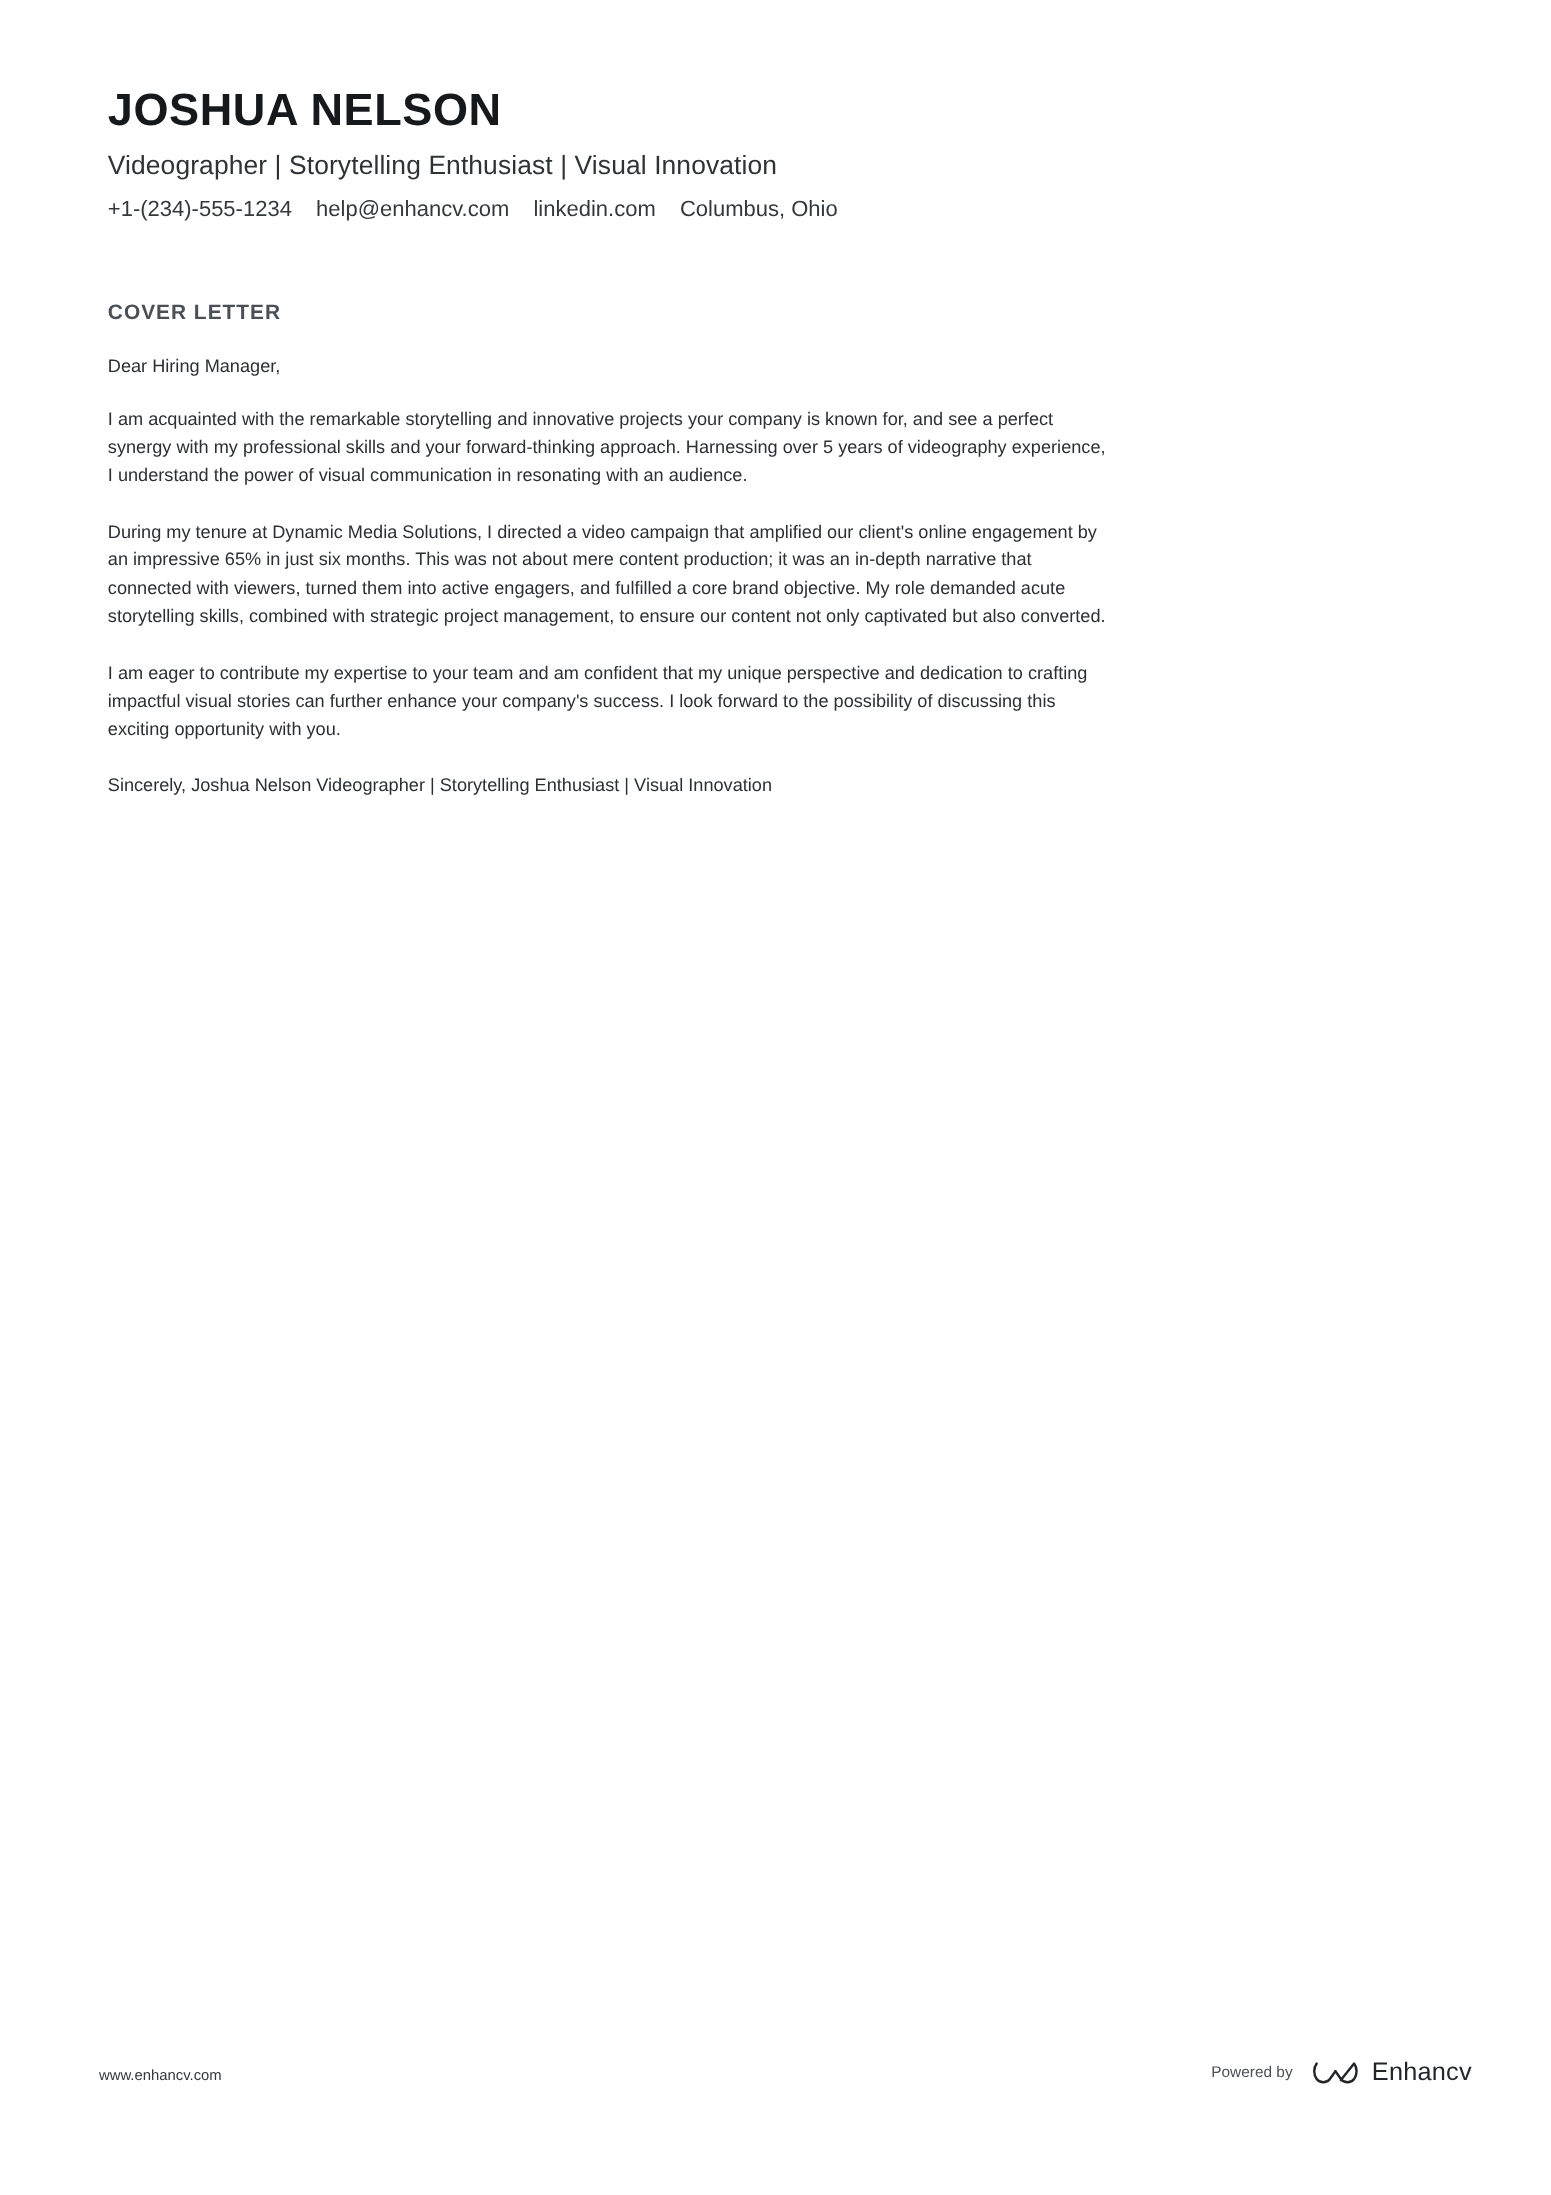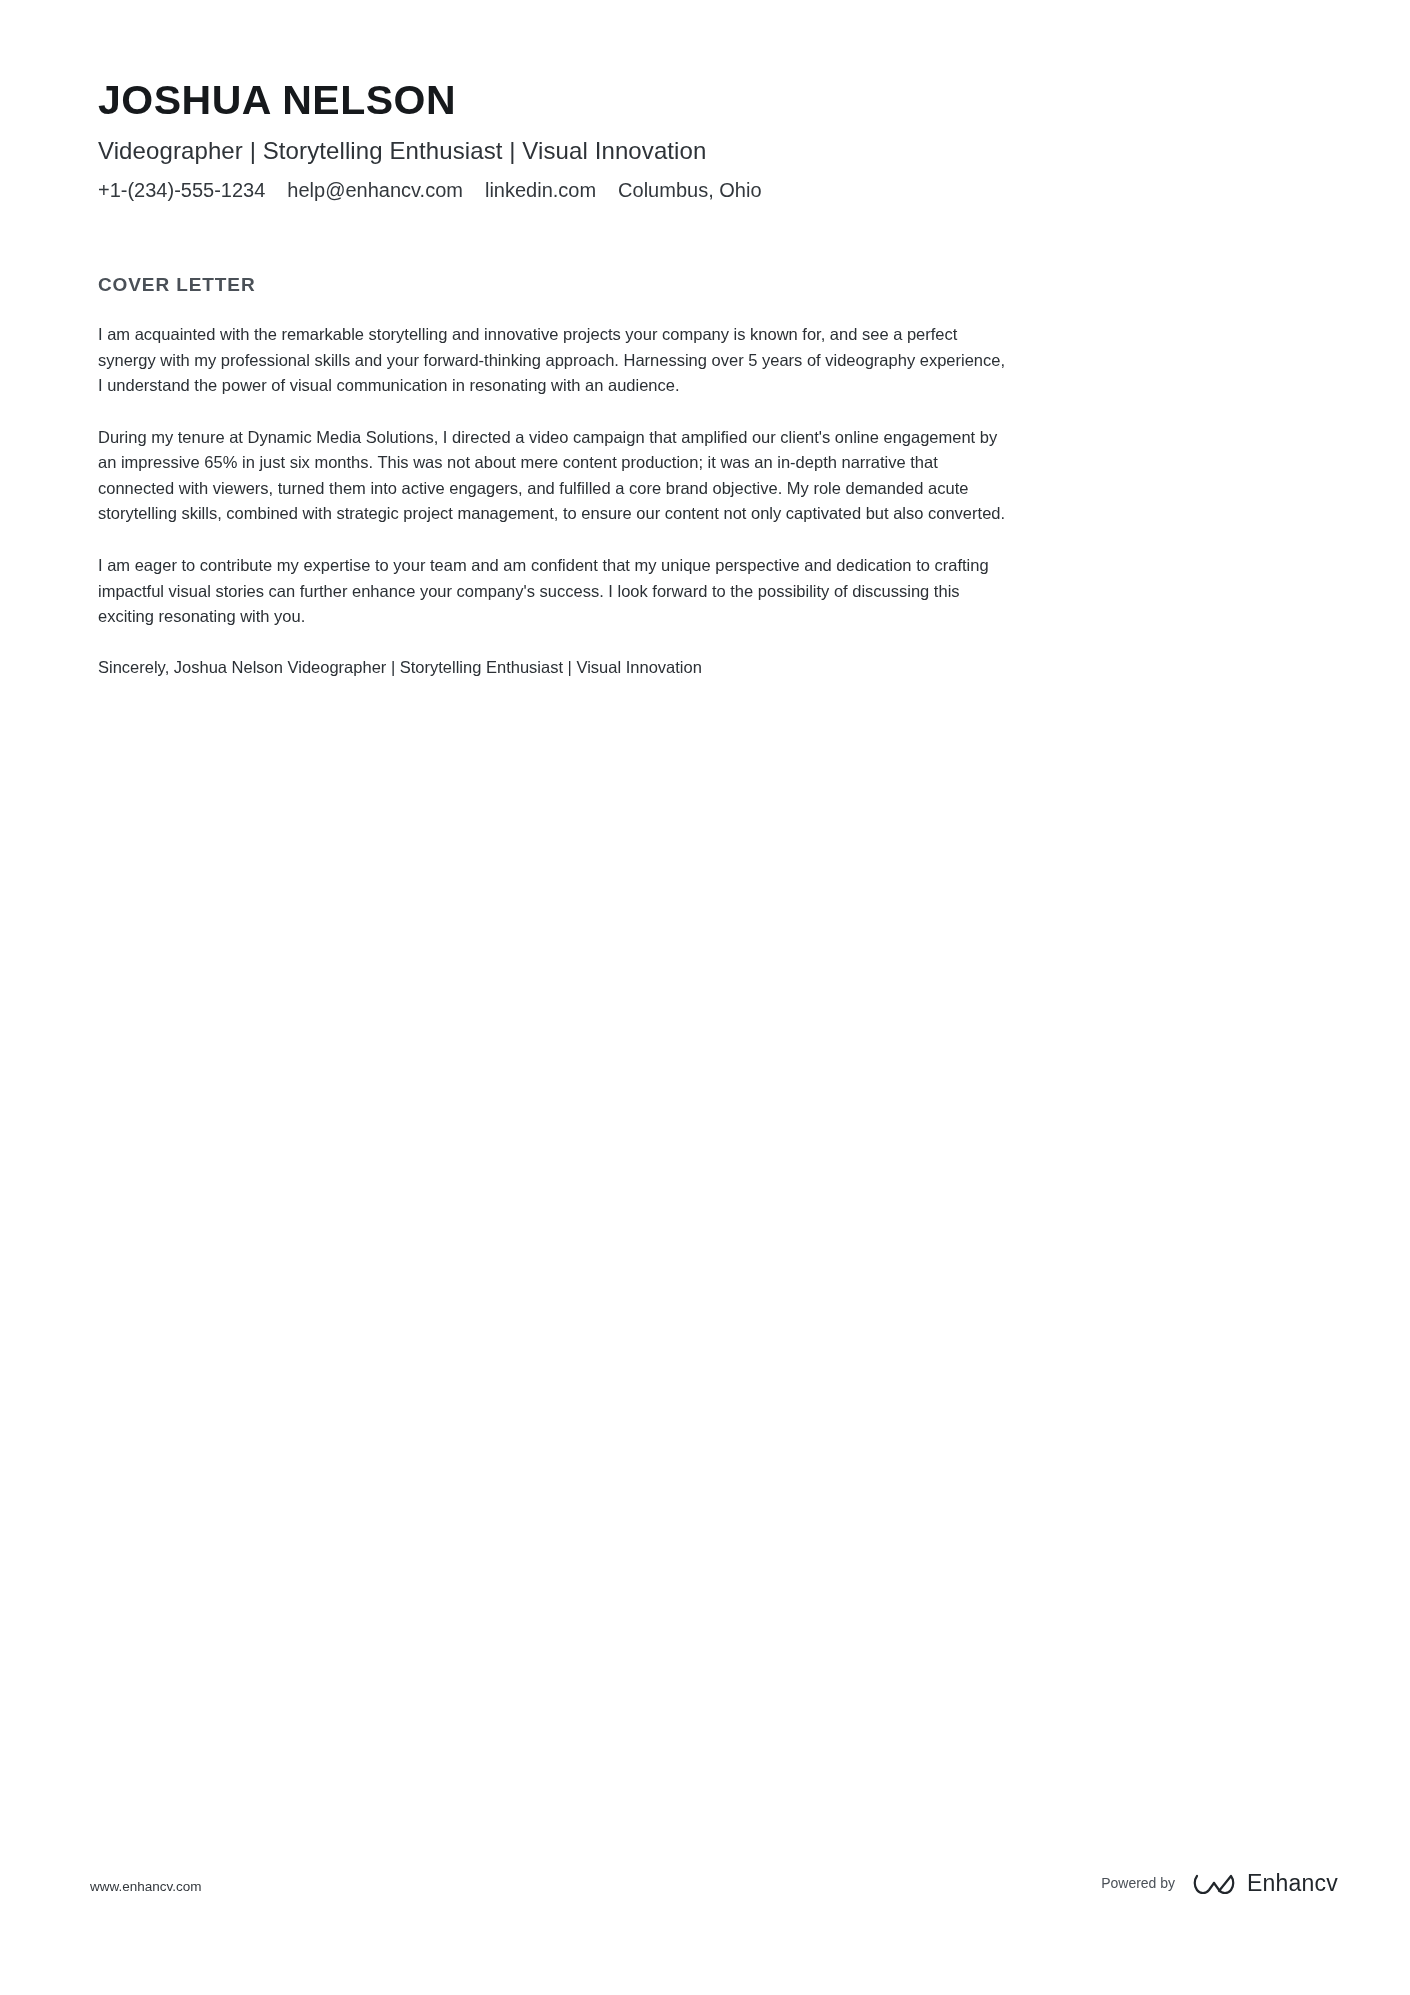--- a/index.html
+++ b/index.html
@@ -130,24 +130,25 @@
 
     <div class="contact-row">
       <span class="contact-item">+1-(234)-555-1234</span>
       <span class="contact-item">help@enhancv.com</span>
       <span class="contact-item">linkedin.com</span>
       <span class="contact-item">Columbus, Ohio</span>
     </div>
 
     <div class="section-title">COVER LETTER</div>
 
+    <div class="salutation">Dear Hiring Manager,</div>
 
     <p class="para">I am acquainted with the remarkable storytelling and innovative projects your company is known for, and see a perfect synergy with my professional skills and your forward-thinking approach. Harnessing over 5 years of videography experience, I understand the power of visual communication in resonating with an audience.</p>
     <p class="para">During my tenure at Dynamic Media Solutions, I directed a video campaign that amplified our client's online engagement by an impressive 65% in just six months. This was not about mere content production; it was an in-depth narrative that connected with viewers, turned them into active engagers, and fulfilled a core brand objective. My role demanded acute storytelling skills, combined with strategic project management, to ensure our content not only captivated but also converted.</p>
-    <p class="para">I am eager to contribute my expertise to your team and am confident that my unique perspective and dedication to crafting impactful visual stories can further enhance your company's success. I look forward to the possibility of discussing this exciting resonating with you.</p>
+    <p class="para">I am eager to contribute my expertise to your team and am confident that my unique perspective and dedication to crafting impactful visual stories can further enhance your company's success. I look forward to the possibility of discussing this exciting opportunity with you.</p>
 
     <div class="signoff">Sincerely, Joshua Nelson Videographer | Storytelling Enthusiast | Visual Innovation</div>
 
   </div>
 
   <div class="footer">
     <div class="footer-left">www.enhancv.com</div>
     <div class="footer-right">
       <span class="powered">Powered by</span>
       <span class="brand-mark">

